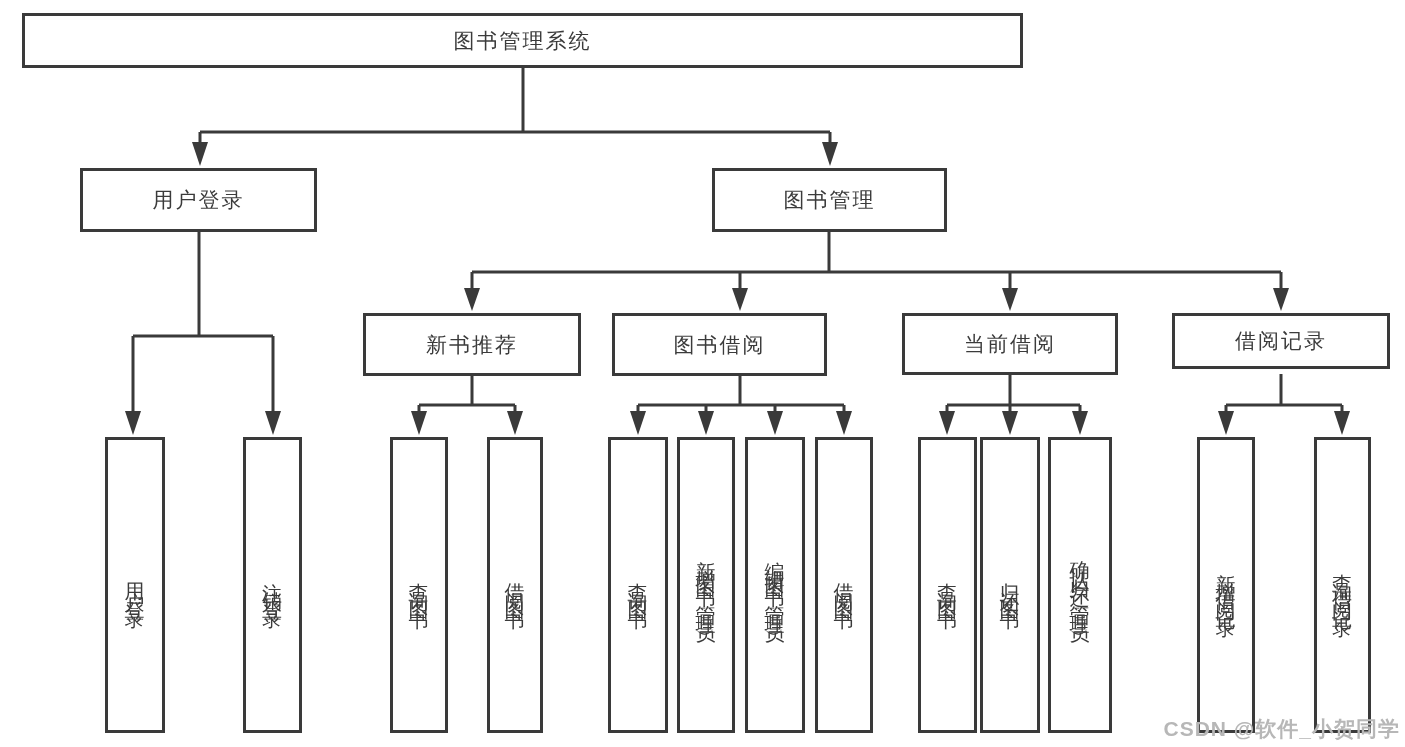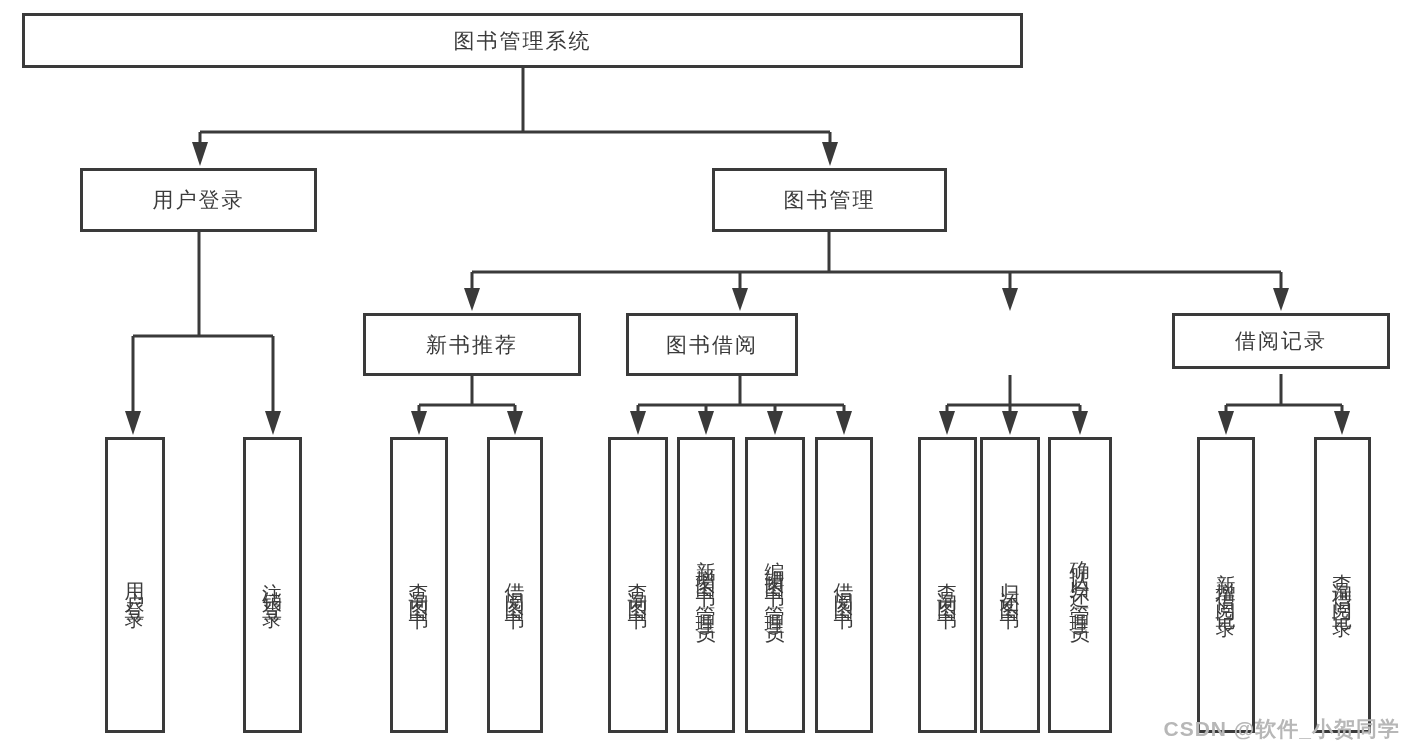--- a/index.html
+++ b/index.html
@@ -131,22 +131,25 @@
   <div class="node" style="left:80px;top:168px;width:237px;height:64px">
     <span class="lbl">用户登录</span>
   </div>
   <div class="node" style="left:363px;top:313px;width:218px;height:63px">
     <span class="lbl">新书推荐</span>
   </div>
 
   <div class="node" style="left:712px;top:168px;width:235px;height:64px">
     <span class="lbl">图书管理</span>
   </div>
-  <div class="node" style="left:626px;top:313px;width:172px;height:63px">
+  <div class="node" style="left:612px;top:313px;width:215px;height:63px">
     <span class="lbl">图书借阅</span>
+  </div>
+  <div class="node" style="left:902px;top:313px;width:216px;height:62px">
+    <span class="lbl">当前借阅</span>
   </div>
   <div class="node" style="left:1172px;top:313px;width:218px;height:56px">
     <span class="lbl">借阅记录</span>
   </div>
 
   <div class="node leaf" style="left:105px;width:60px">
     <span class="vlbl">用户登录</span>
   </div>
   <div class="node leaf" style="left:243px;width:59px">
     <span class="vlbl">注销登录</span>

